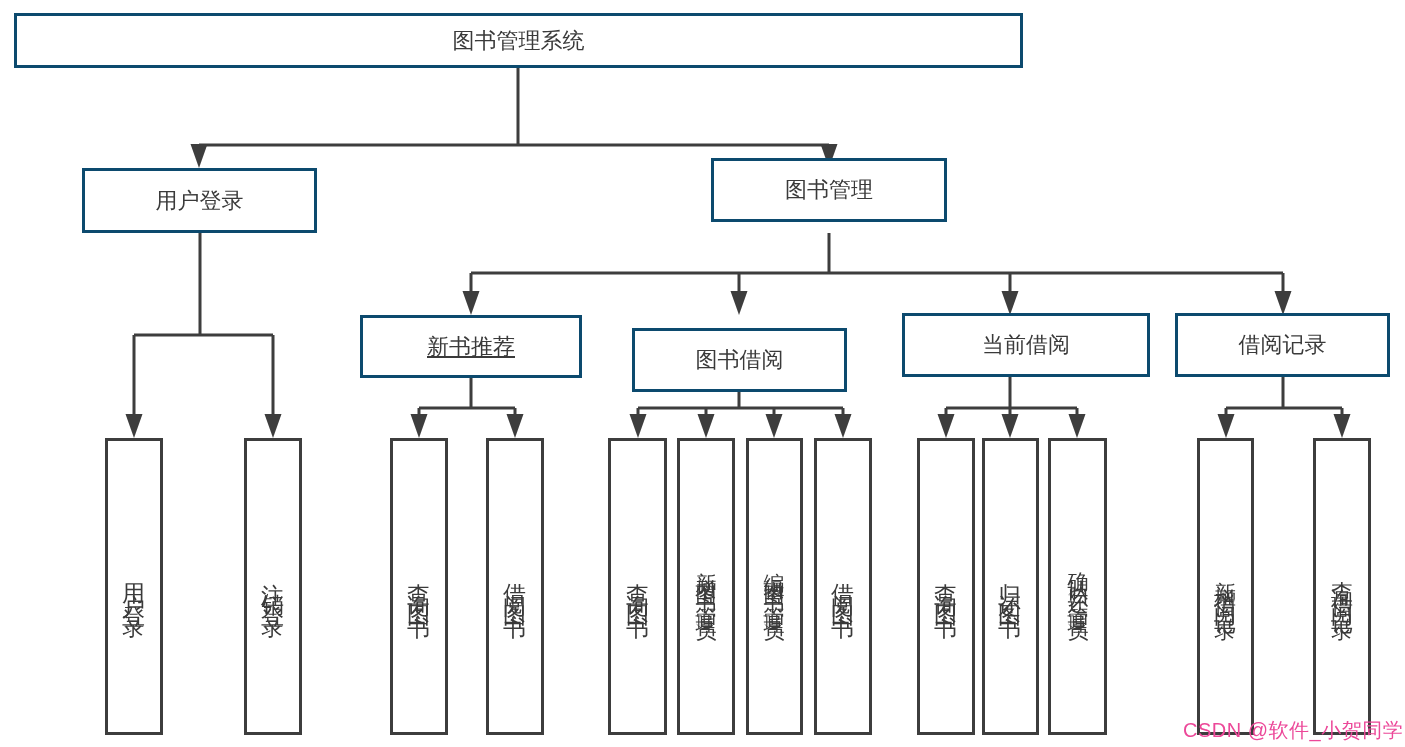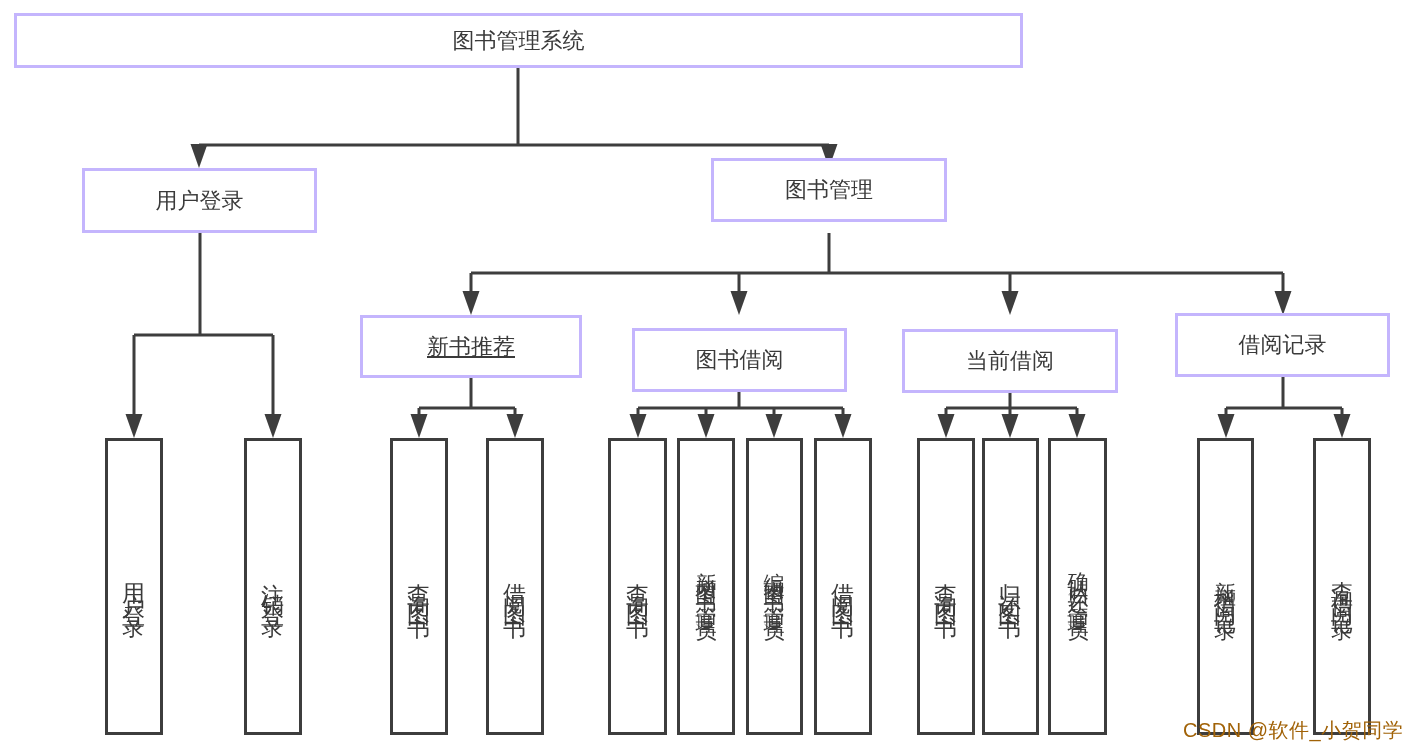--- a/index.html
+++ b/index.html
@@ -5,37 +5,37 @@
   html,body { margin:0; padding:0; background:#ffffff; }
   #stage {
     position:relative; width:1405px; height:747px;
     background:#ffffff; overflow:hidden;
     font-family:"Liberation Sans","DejaVu Sans",sans-serif;
     color:#3a3a3a;
   }
   #wires { position:absolute; left:0; top:0; width:1405px; height:747px; }
   .node {
     position:absolute; box-sizing:border-box;
-    border:3px solid #c4b5fd; background:#ffffff;
+    border:3px solid #0c4a6e; background:#ffffff;
     display:flex; align-items:center; justify-content:center;
     font-size:22px; color:#3a3a3a; white-space:nowrap;
   }
   .leaf {
     position:absolute; box-sizing:border-box;
     border:3px solid #3d3d3d; background:#ffffff;
     top:438px; height:297px;
     writing-mode:vertical-rl; text-orientation:mixed;
     text-align:center; line-height:52px; color:#3a3a3a;
   }
   .ls-4 { font-size:23px; letter-spacing:11px; }
   .ls-6 { font-size:22px; letter-spacing:8px; }
   .ls-9 { font-size:21px; letter-spacing:7px; }
   #watermark {
     position:absolute; left:1183px; top:717px;
-    font-size:20px; color:#a16207; letter-spacing:0.5px;
+    font-size:20px; color:#ec4899; letter-spacing:0.5px;
     white-space:nowrap; z-index:5;
   }
 </style>
 </head>
 <body>
 
 <div id="stage">
 
   <svg id="wires" viewBox="0 0 1405 747" xmlns="http://www.w3.org/2000/svg">
     <path fill="none" stroke="#3d3d3d" stroke-width="3" d="
@@ -69,21 +69,21 @@
     </g>
   </svg>
 
   <div class="node" style="left:14px; top:13px; width:1009px; height:55px;">图书管理系统</div>
 
   <div class="node" style="left:82px; top:168px; width:235px; height:65px;">用户登录</div>
   <div class="node" style="left:711px; top:158px; width:236px; height:64px;">图书管理</div>
 
   <div class="node" style="left:360px; top:315px; width:222px; height:63px;text-decoration:underline;">新书推荐</div>
   <div class="node" style="left:632px; top:328px; width:215px; height:64px;">图书借阅</div>
-  <div class="node" style="left:902px; top:329px; width:216px; height:64px;">当前借阅</div>
+  <div class="node" style="left:902px; top:313px; width:248px; height:64px;">当前借阅</div>
   <div class="node" style="left:1175px; top:313px; width:215px; height:64px;">借阅记录</div>
 
   <div class="leaf ls-4" style="left:105px; width:58px;">用户登录</div>
   <div class="leaf ls-4" style="left:244px; width:58px;">注销登录</div>
 
   <div class="leaf ls-4" style="left:390px; width:58px;">查询图书</div>
   <div class="leaf ls-4" style="left:486px; width:58px;">借阅图书</div>
 
   <div class="leaf ls-4" style="left:608px; width:59px;">查询图书</div>
   <div class="leaf ls-9" style="left:677px; width:58px;">新增图书（管理员）</div>

